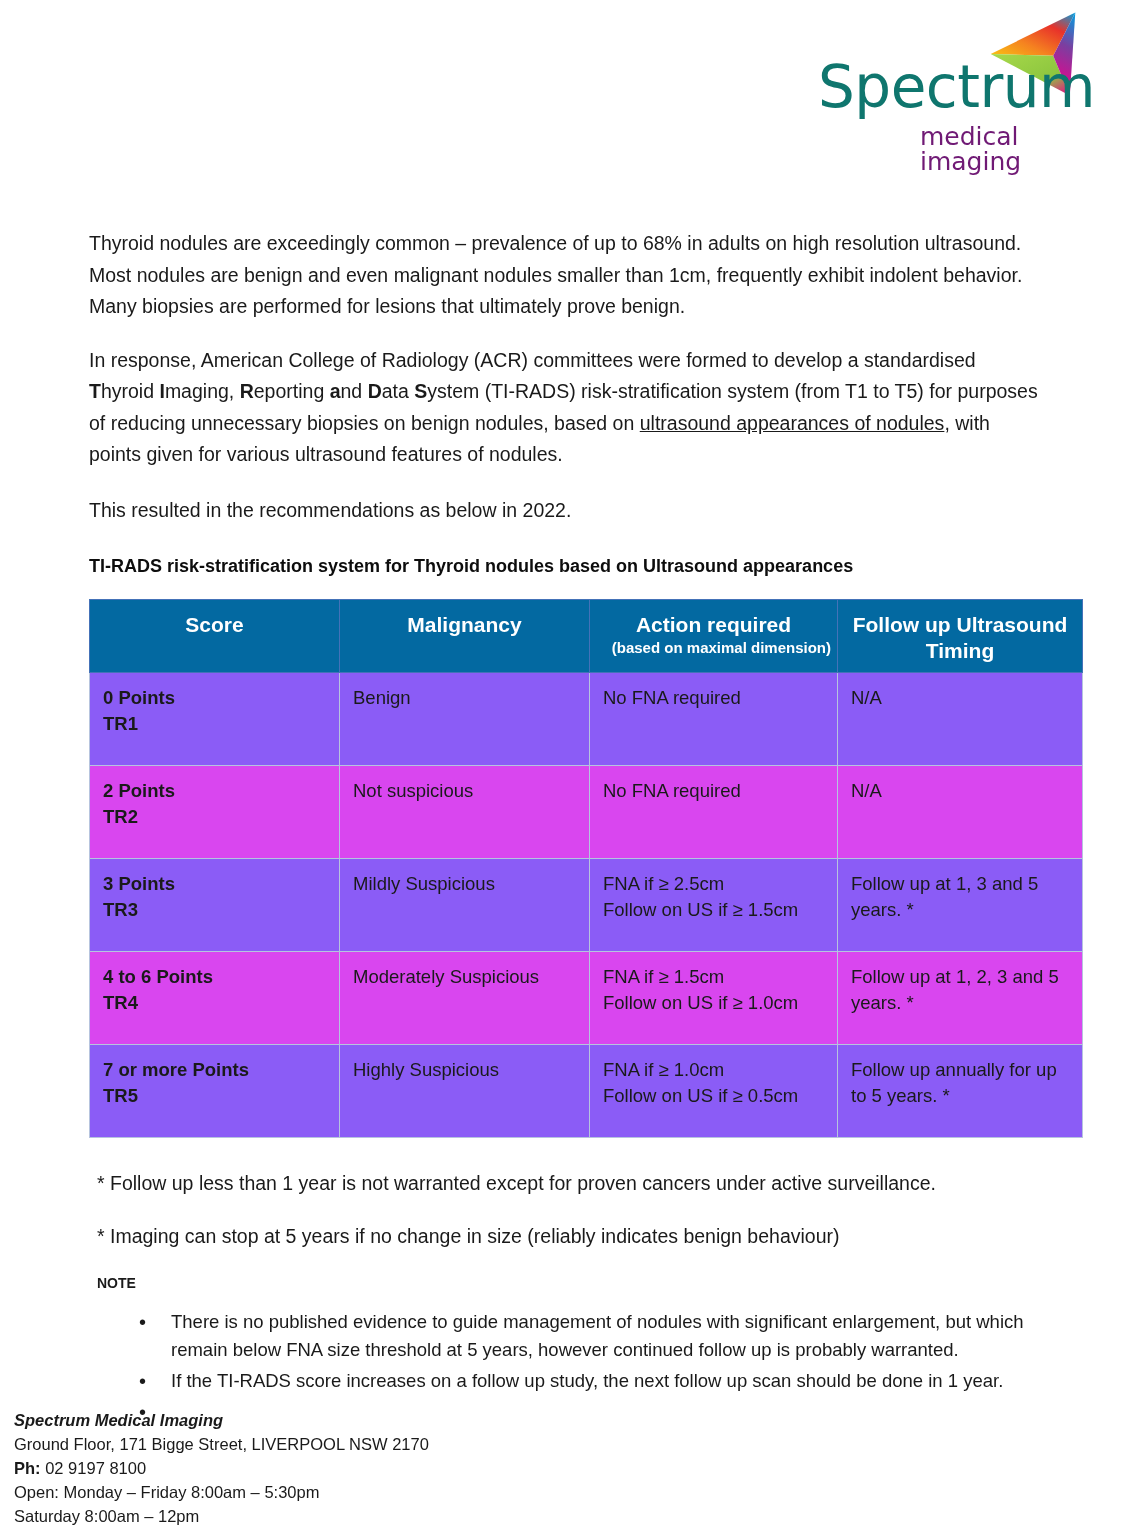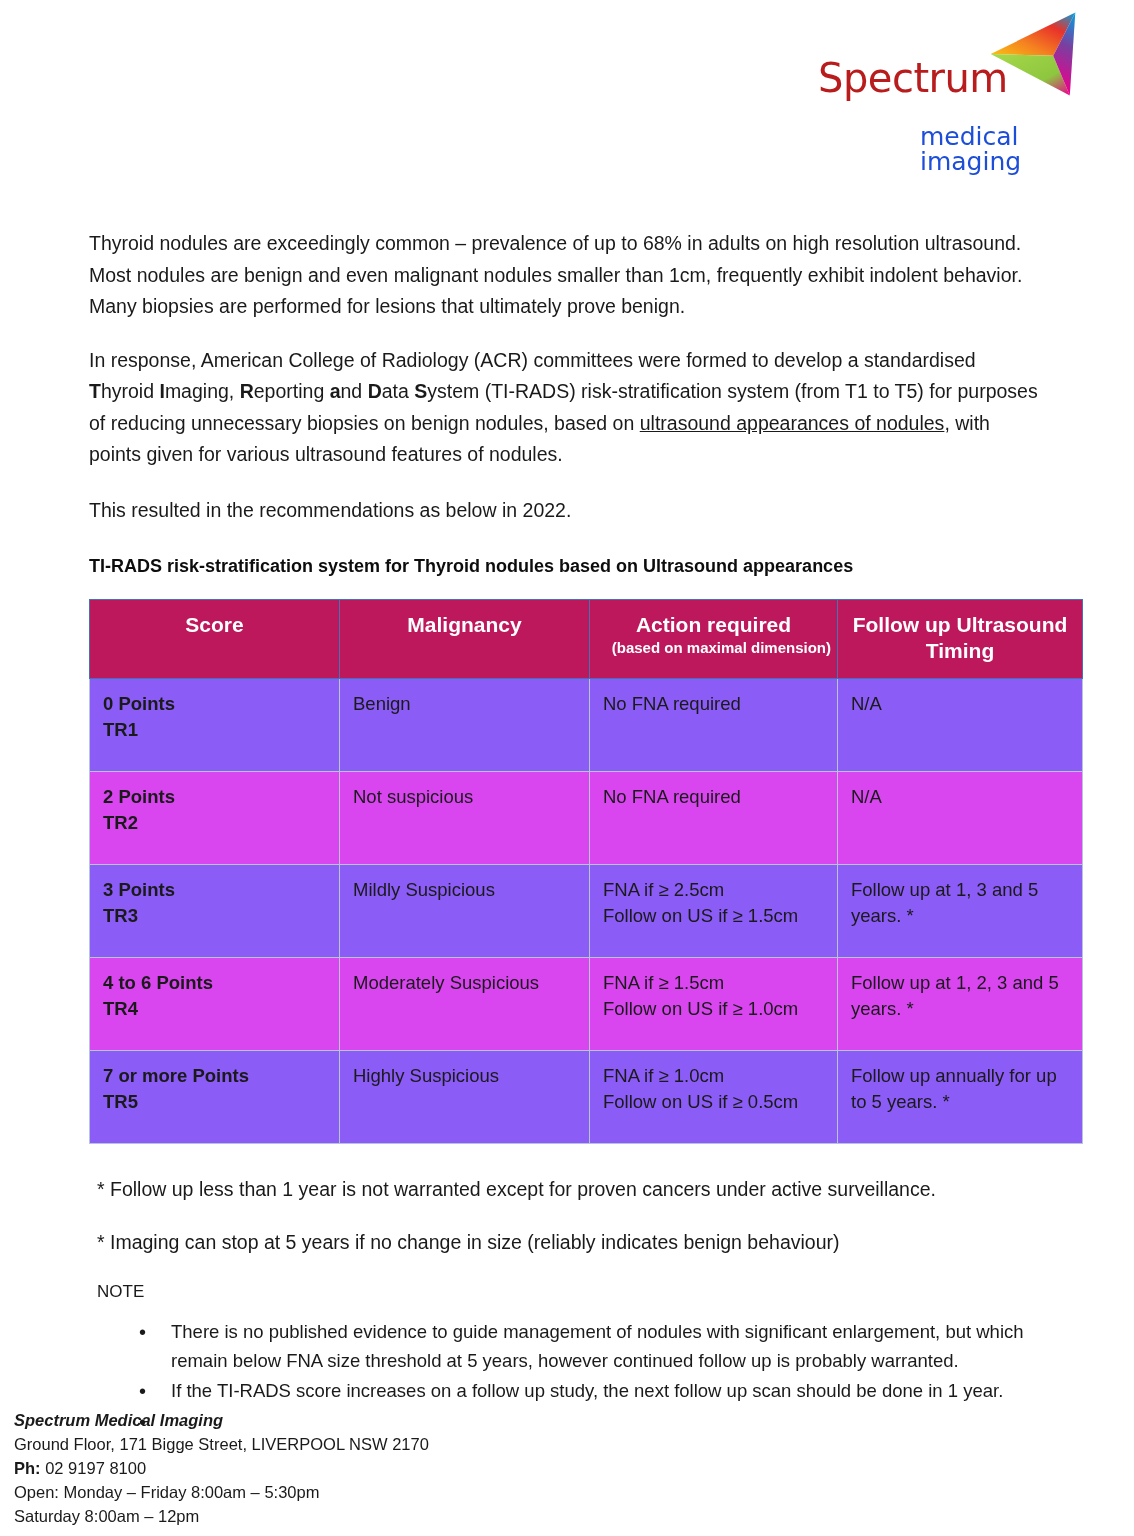--- a/index.html
+++ b/index.html
@@ -63,34 +63,34 @@
     position: absolute;
     right: -2px;
     top: 0px;
     width: 94px;
     height: 92px;
   }
   .logo-word {
     position: absolute;
     left: 10px;
     top: 50px;
-    font-size: 40px;
+    font-size: 58px;
     line-height: 1;
-    color: #b91c1c;
+    color: #0f766e;
     font-weight: 400;
     letter-spacing: -0.5px;
     font-family: "DejaVu Sans", sans-serif;
   }
   .logo-sub {
     position: absolute;
     left: 112px;
     top: 116px;
     font-size: 25px;
     line-height: 1;
-    color: #1d4ed8;
+    color: #701a75;
     font-weight: 400;
     letter-spacing: 0px;
     font-family: "DejaVu Sans", sans-serif;
   }
 
   
   .content {
     position: absolute;
     left: 89px;
     top: 228px;
@@ -120,27 +120,27 @@
     width: 993px;
     table-layout: fixed;
     margin-top: 4px;
   }
   table.tirads col.c1 { width: 250px; }
   table.tirads col.c2 { width: 250px; }
   table.tirads col.c3 { width: 248px; }
   table.tirads col.c4 { width: 245px; }
 
   table.tirads thead th {
-    background: #be185d;
+    background: #0369a1;
     color: #ffffff;
     font-size: 21px;
     font-weight: bold;
     text-align: center;
     vertical-align: top;
-    padding: 12px 6px 14px 6px;
+    padding: 12px 6px 8px 6px;
     line-height: 1.24;
     border: 1px solid #4472B8;
   }
   table.tirads thead th .sub {
     display: block;
     font-size: 15px;
     font-weight: bold;
     line-height: 1.26;
     margin-top: 1px;
     text-align: right;
@@ -164,22 +164,22 @@
   .footnotes {
     margin-top: 30px;
     margin-left: 8px;
   }
   p.footnote {
     font-size: 19.5px;
     line-height: 1.6;
     margin: 0 0 22px 0;
   }
   p.note-head {
-    font-size: 17px;
-    font-weight: normal;
+    font-size: 14px;
+    font-weight: bold;
     margin: 0 0 14px 0;
     line-height: 1.4;
   }
   ul.notes {
     margin: 0;
     padding-left: 52px;
     list-style: none;
   }
   ul.notes li {
     position: relative;

